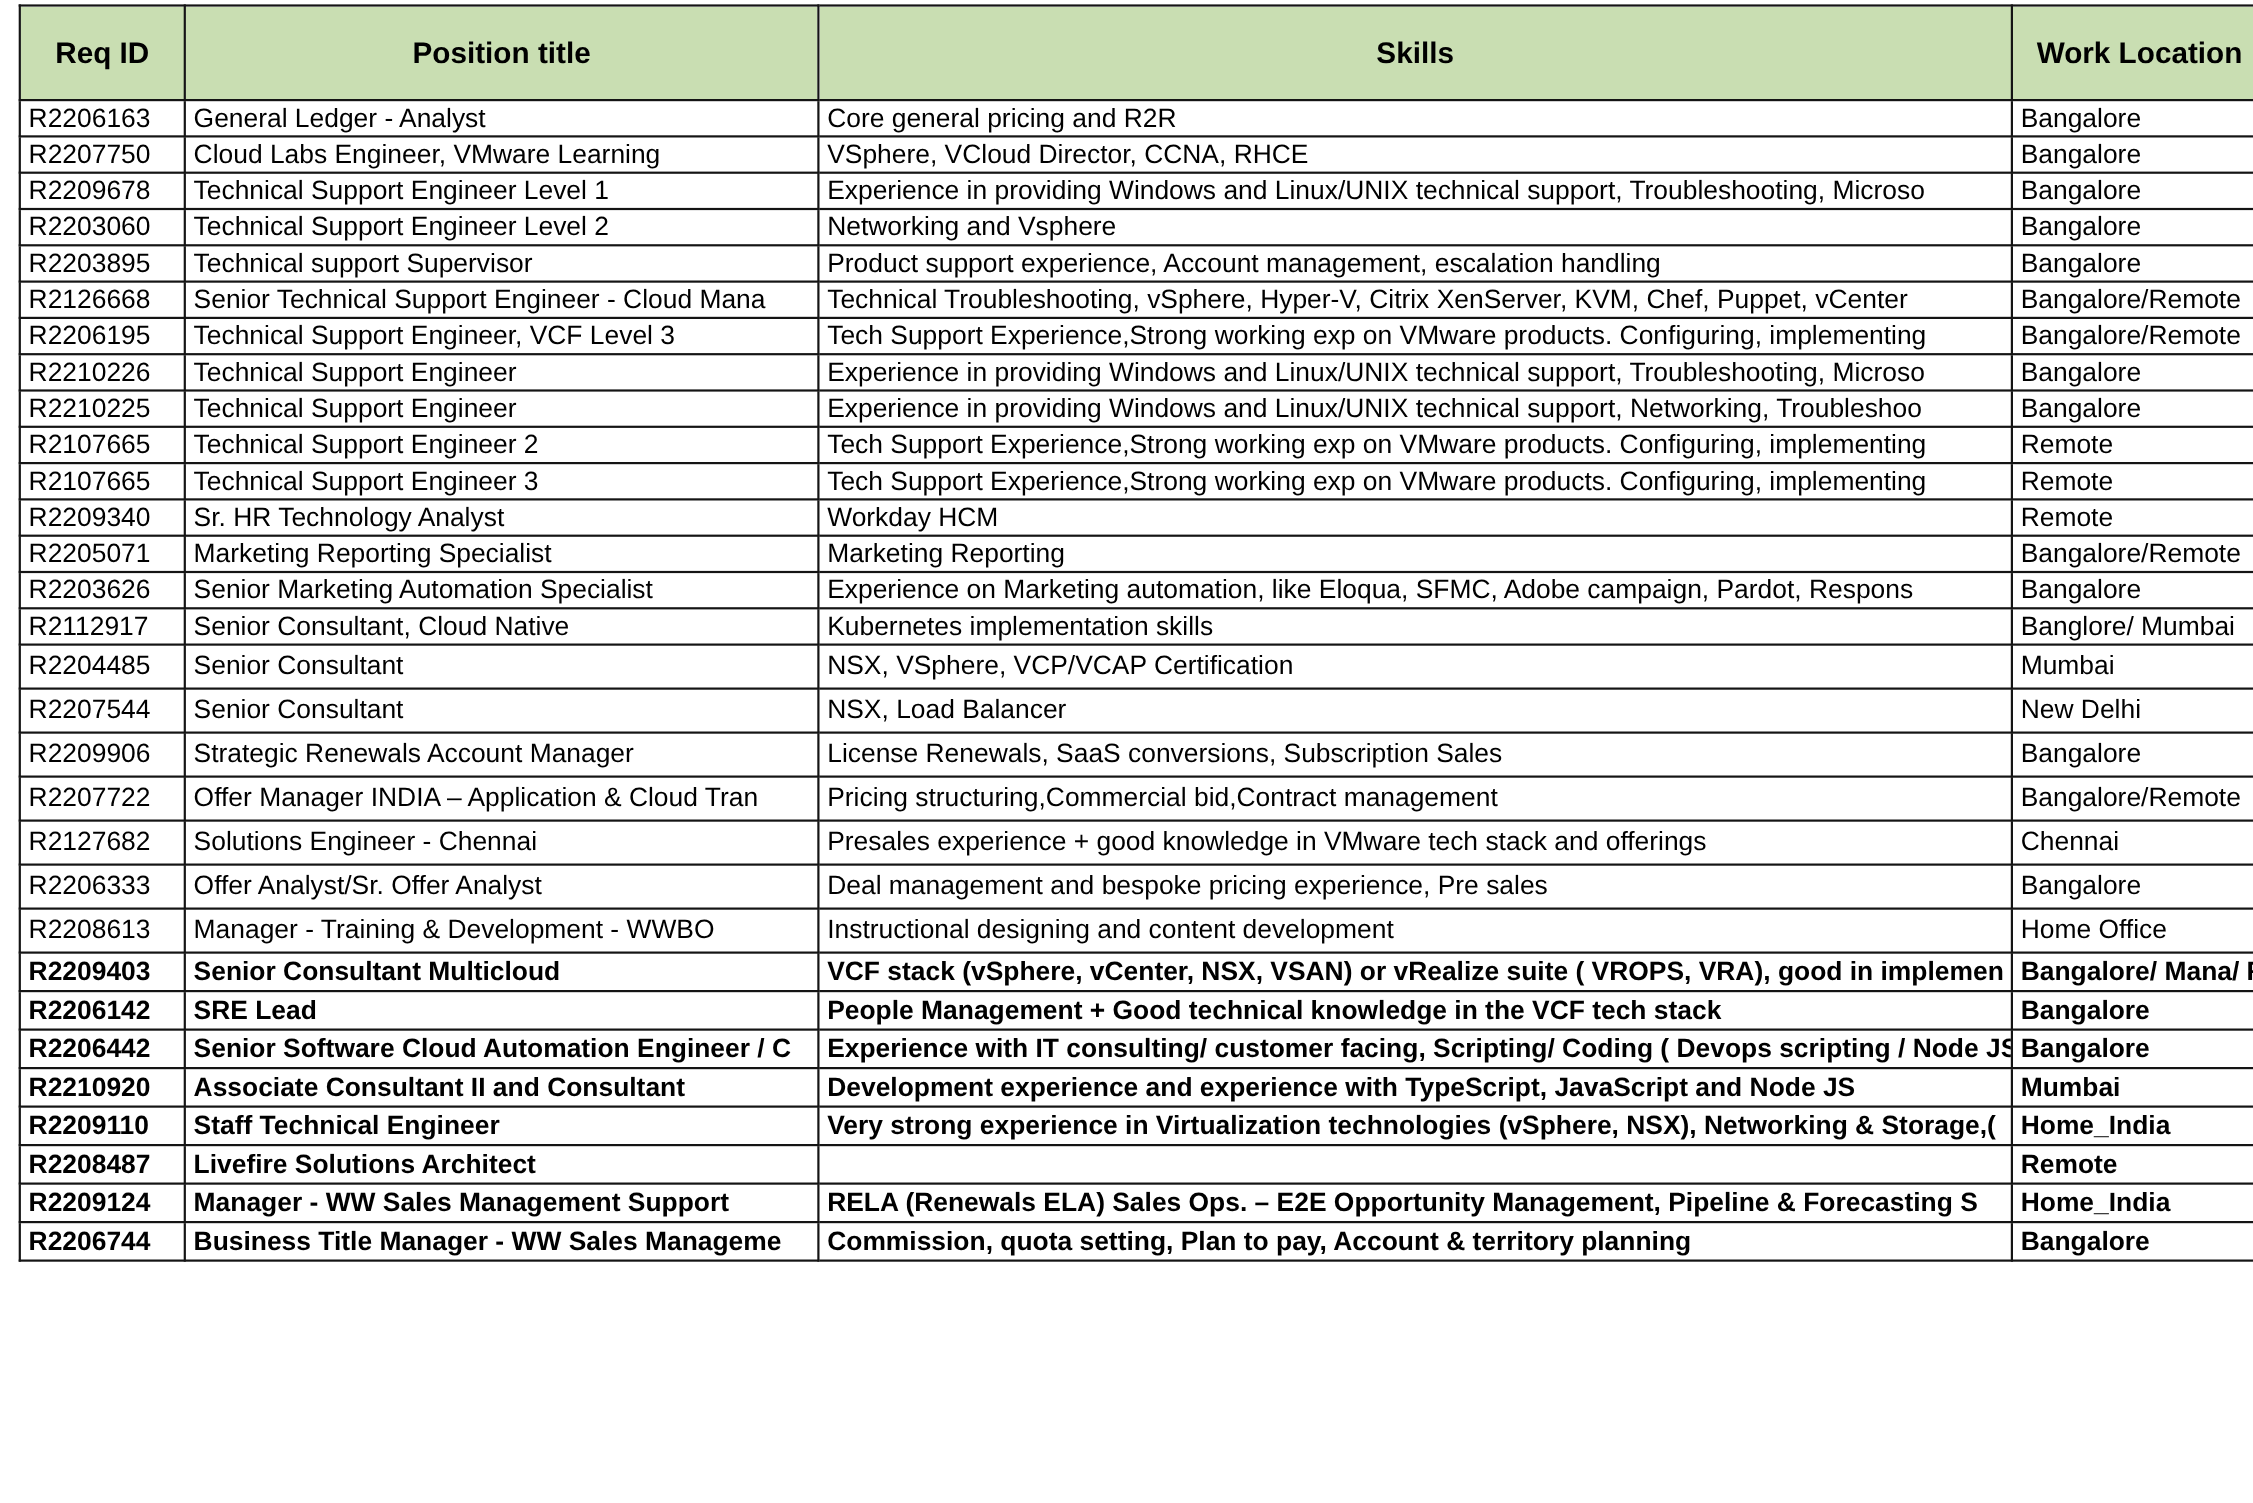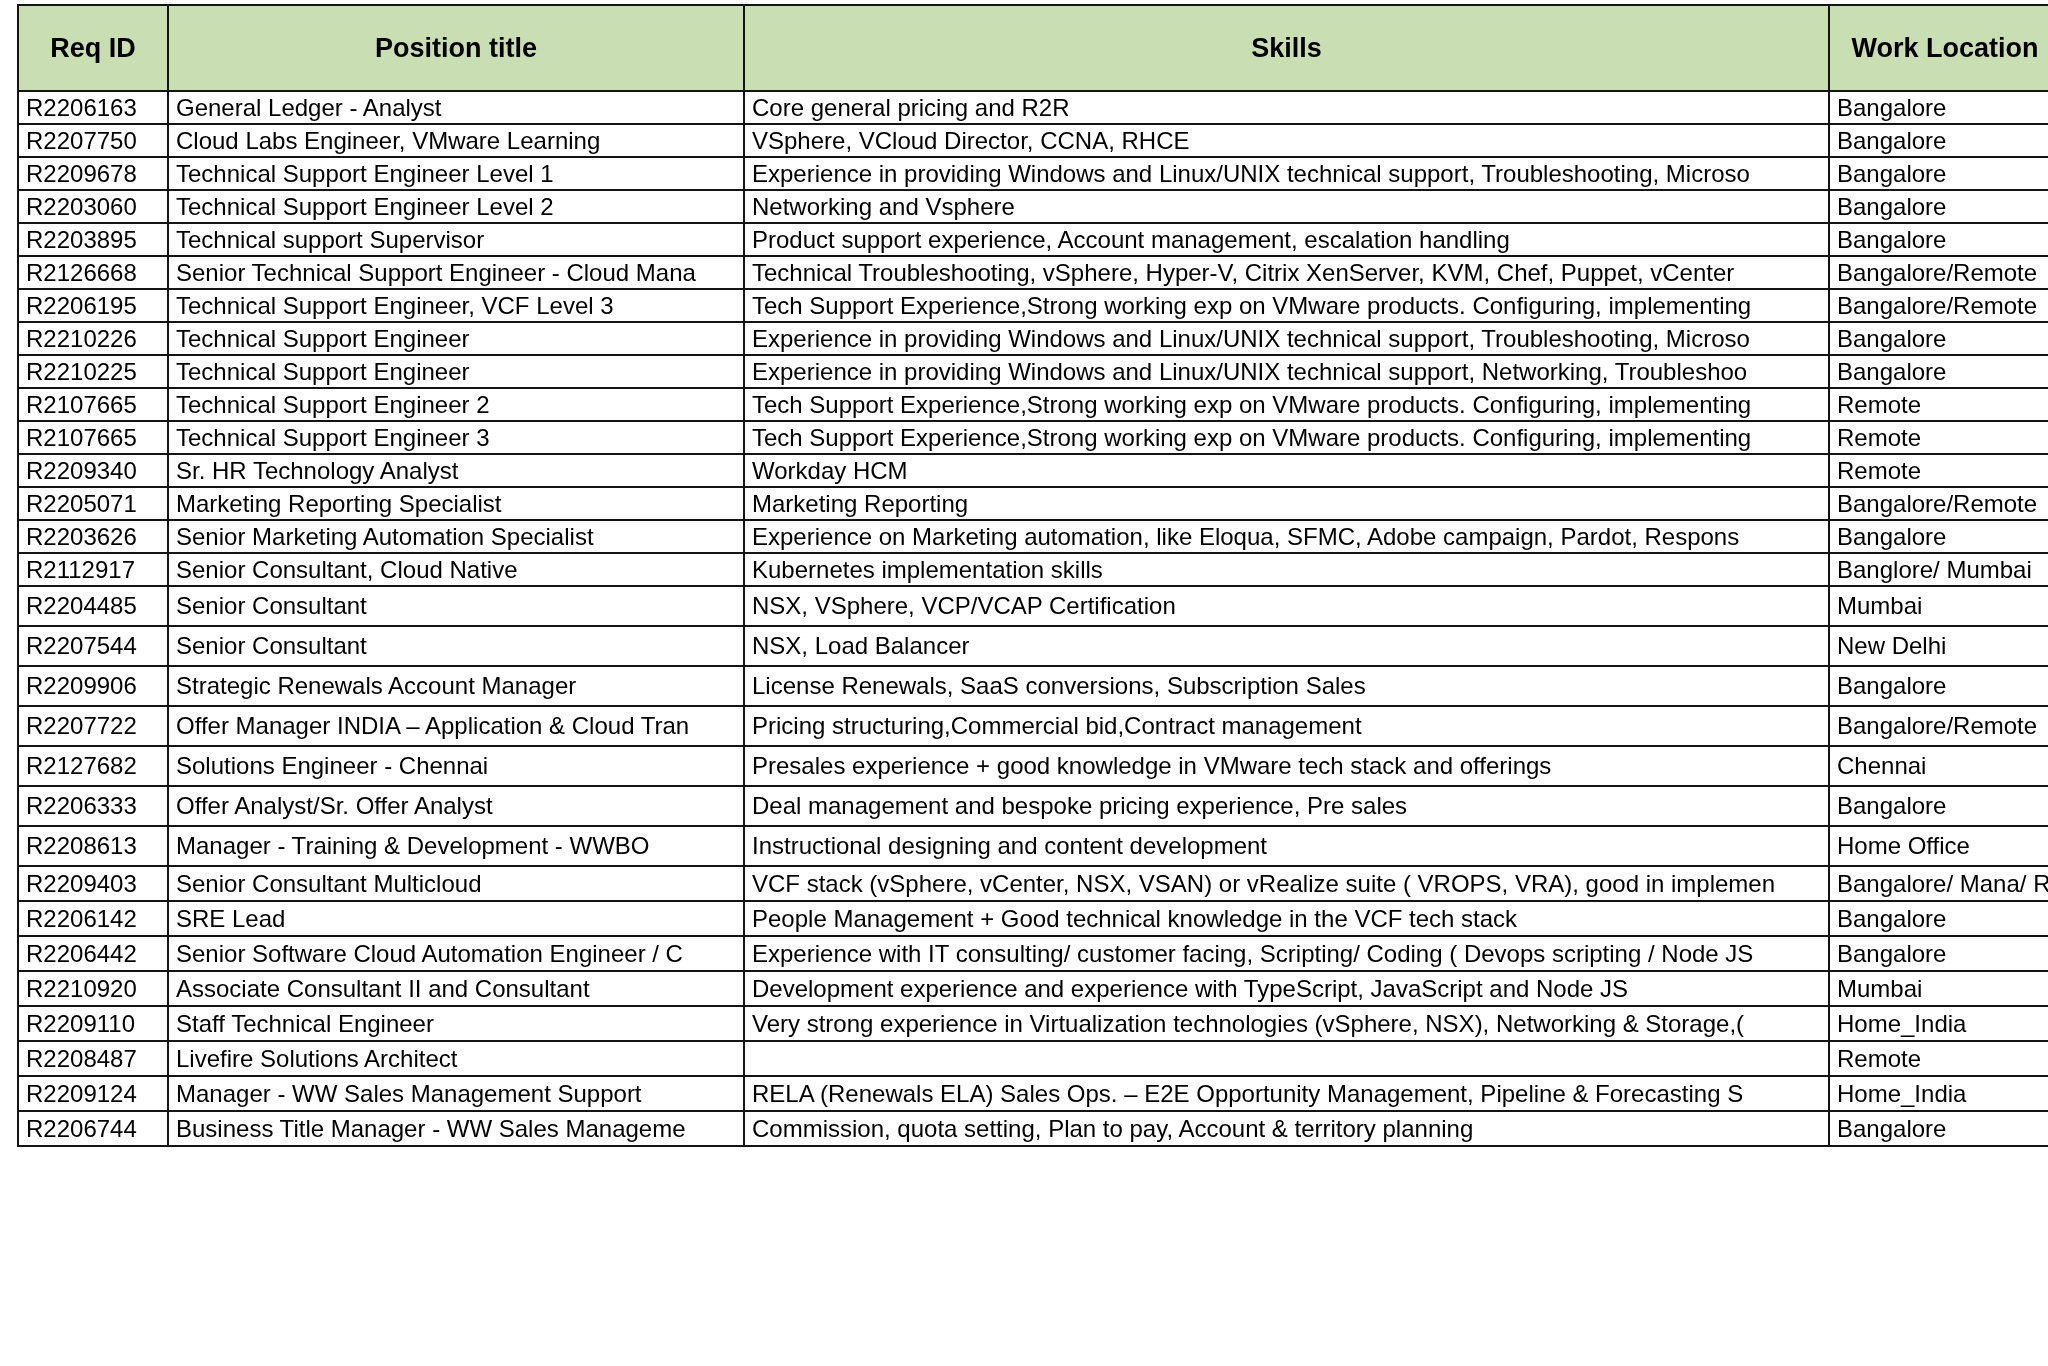--- a/index.html
+++ b/index.html
@@ -39,21 +39,21 @@
   }
   table.grid td {
     font-size: 24px;
     font-weight: 400;
     text-align: left;
     padding: 0 3px 0 7px;
     background: #ffffff;
   }
   tr.h-a td { height: 31px; }   
   tr.h-b td { height: 38px; }   
-  tr.h-c td { height: 33px; }   
+  tr.h-c td { height: 33px; font-weight: bold; }   
   col.c-req  { width: 150px; }
   col.c-pos  { width: 576px; }
   col.c-skl  { width: 1085px; }
   col.c-loc  { width: 232px; }
 </style>
 </head>
 <body>
 
 <div class="sheet">
   <table class="grid">

